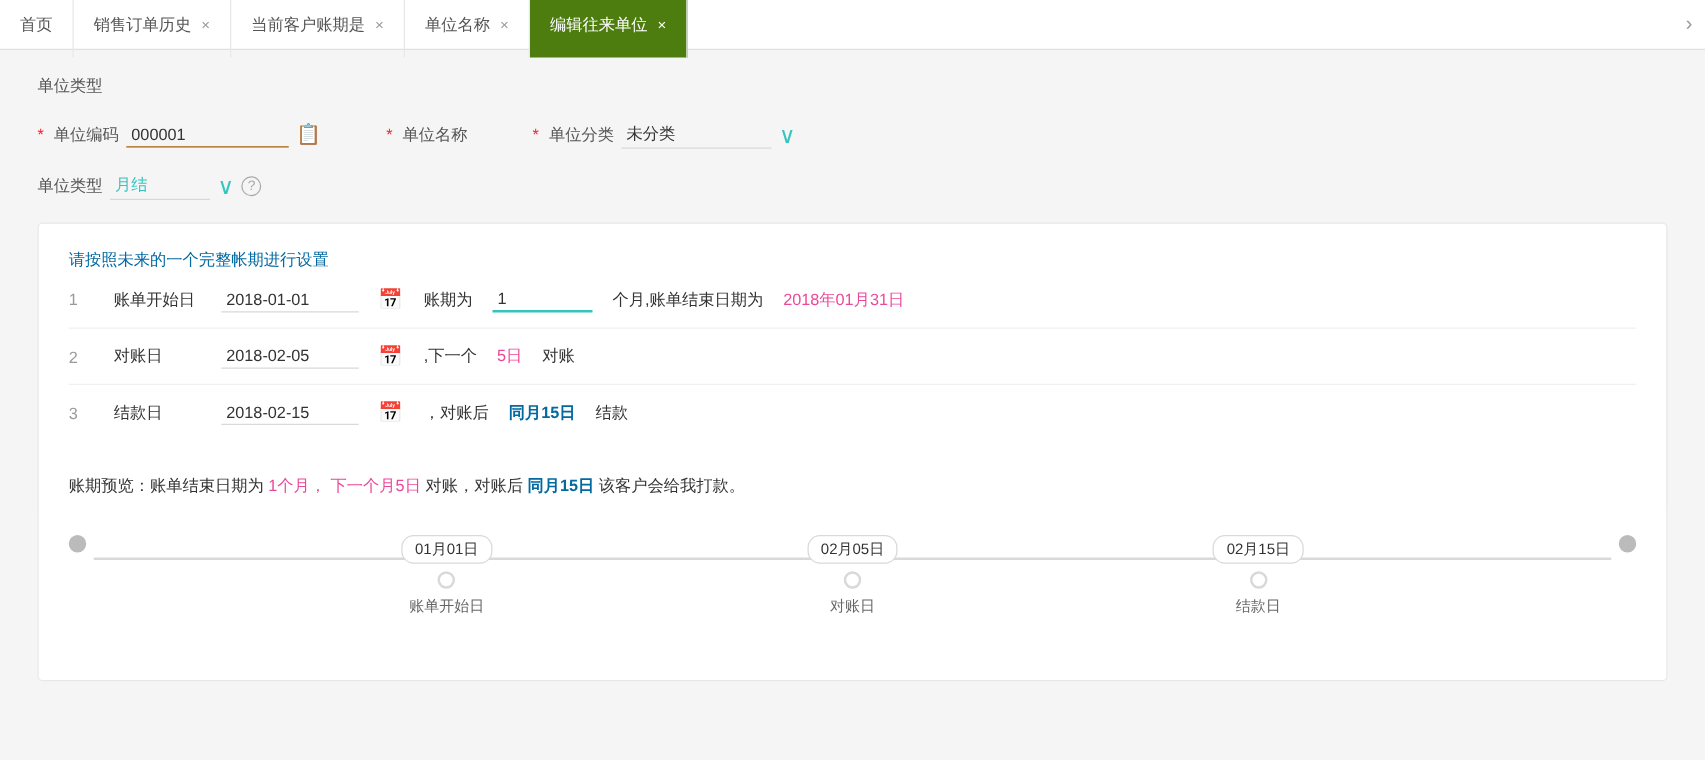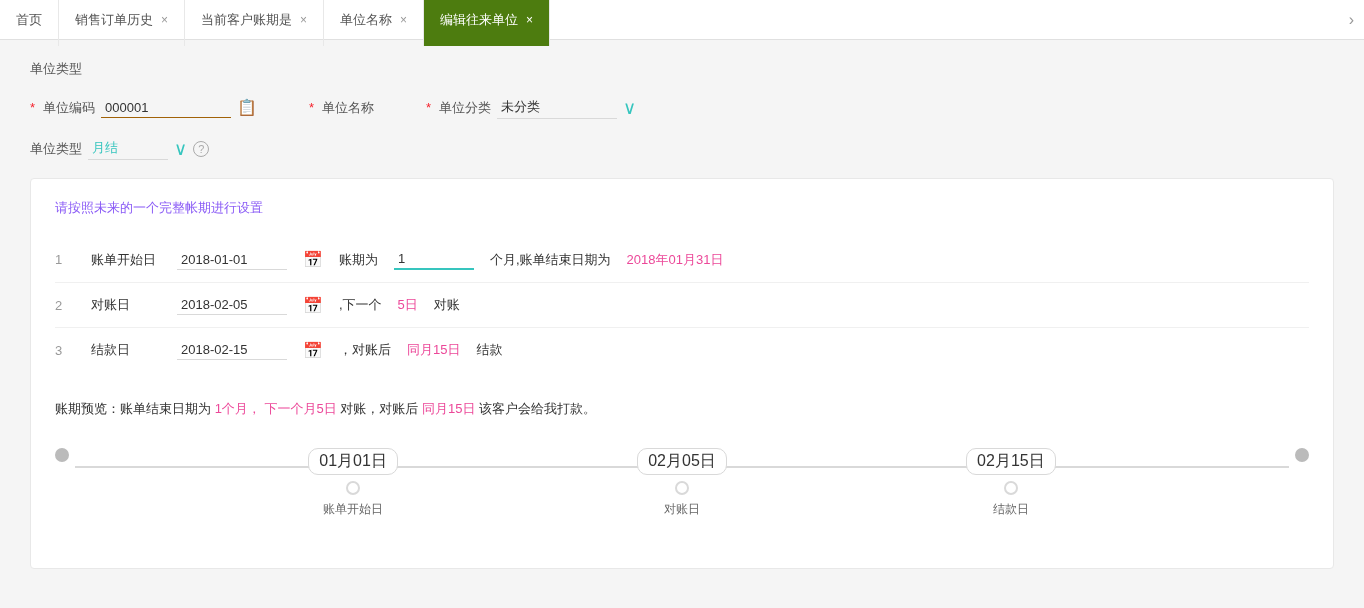--- a/index.html
+++ b/index.html
@@ -156,22 +156,21 @@
     
     .form-box {
       background: #fff;
       border: 1px solid #e8e8e8;
       border-radius: 4px;
       padding: 20px 24px;
       margin-top: 10px;
     }
     .box-title {
       font-size: 13px;
-      color: #8b5cf6;
-      margin-bottom: 20px;
+      color: #0369a1;
     }
 
     
     .period-table {
       width: 100%;
     }
     .period-row {
       display: flex;
       align-items: center;
       padding: 12px 0;
@@ -204,22 +203,22 @@
       color: #333;
       display: flex;
       align-items: center;
       gap: 4px;
     }
     .highlight-orange {
       color: #ec4899;
       font-weight: 500;
     }
     .highlight-blue {
-      color: #ec4899;
-      font-weight: 400;
+      color: #0369a1;
+      font-weight: 700;
     }
     .period-input-num {
       border: none;
       border-bottom: 2px solid #36c5be;
       outline: none;
       padding: 2px 4px;
       font-size: 13px;
       color: #333;
       background: transparent;
       width: 80px;
@@ -277,21 +276,21 @@
     }
     .timeline-dot.end {
       border-color: #bbb;
       background: #bbb;
     }
     .timeline-tag {
       background: #fff;
       border: 1px solid #d9d9d9;
       border-radius: 10px;
       padding: 2px 10px;
-      font-size: 16px;
+      font-size: 12px;
       color: #333;
       white-space: nowrap;
     }
     .timeline-sublabel {
       font-size: 12px;
       color: #666;
       white-space: nowrap;
     }
   </style>
 </head>

